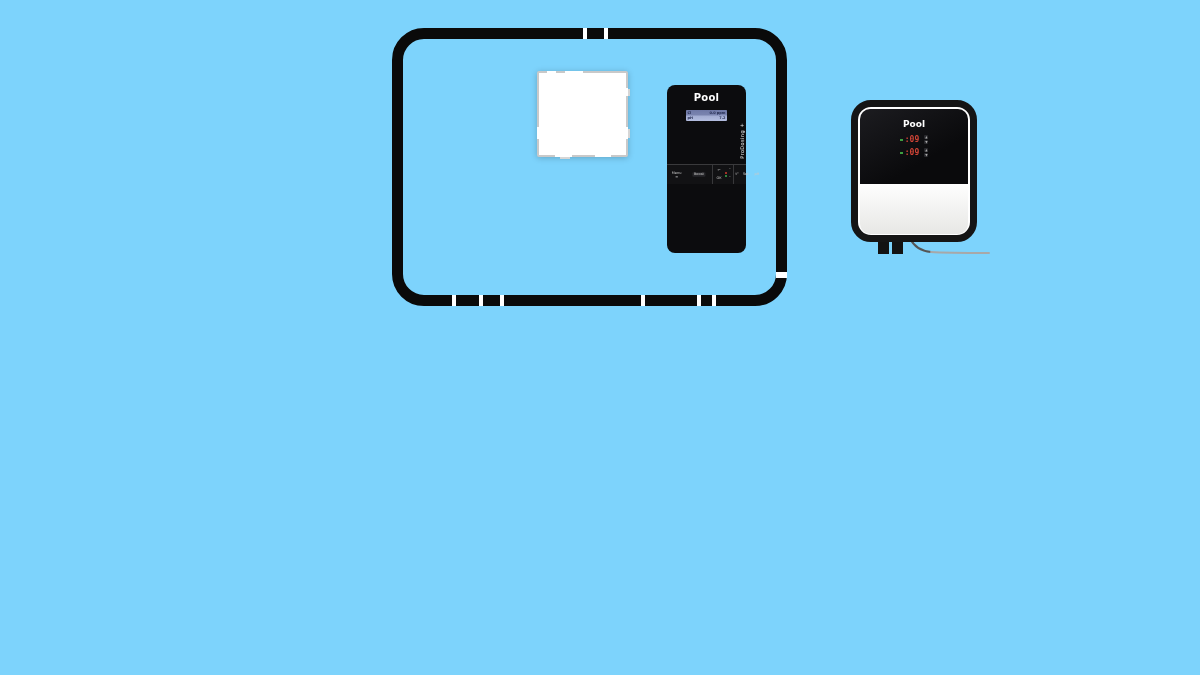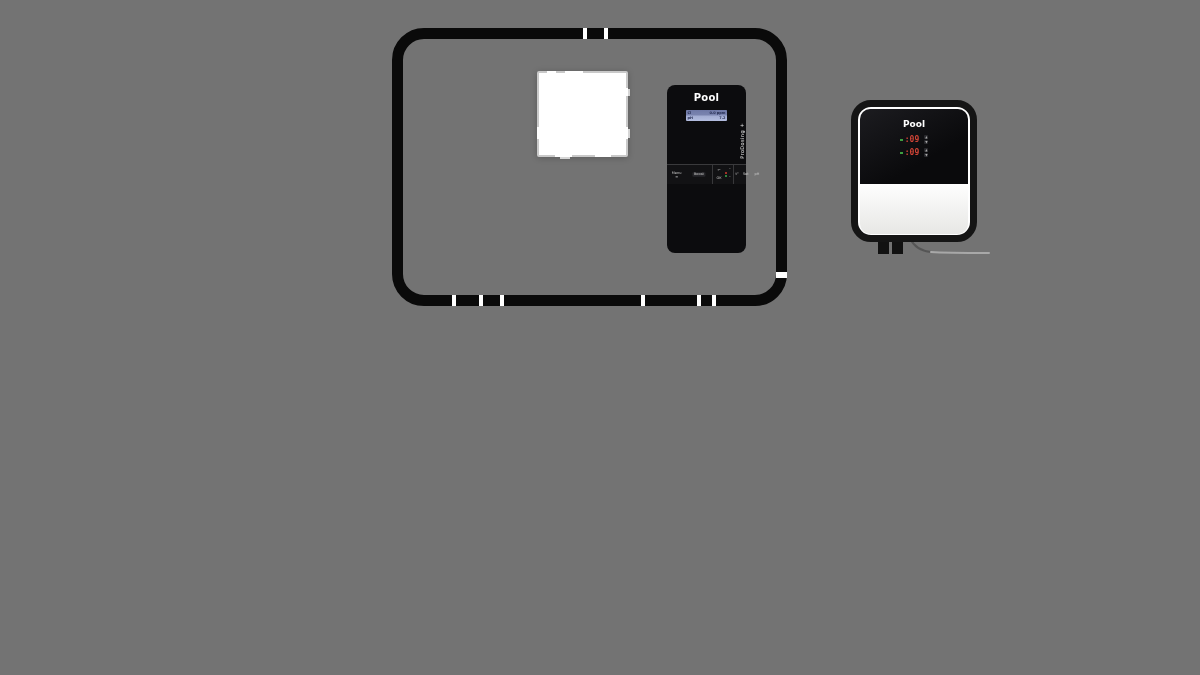--- a/index.html
+++ b/index.html
@@ -1,16 +1,16 @@
 <!DOCTYPE html>
 <html><head>
 <meta charset="utf-8">
 <style>
   html,body{margin:0;padding:0;background:#ffffff;}
-  .canvas{position:relative;width:1200px;height:675px;background:#737373;overflow:hidden;
+  .canvas{position:relative;width:1200px;height:675px;background:#7dd3fc;overflow:hidden;
           font-family:"DejaVu Sans",sans-serif;}
 
   
   .enclosure{position:absolute;left:392px;top:28px;width:395px;height:278px;
              border:11px solid #0a0a0a;border-radius:32px;box-sizing:border-box;}
   .slit{position:absolute;background:#ffffff;}
   .slit.top{top:-11px;height:11px;width:4px;}
   .slit.bottom{bottom:-11px;height:11px;width:4px;}
   .slit.right{right:-11px;width:11px;height:6px;}
 

